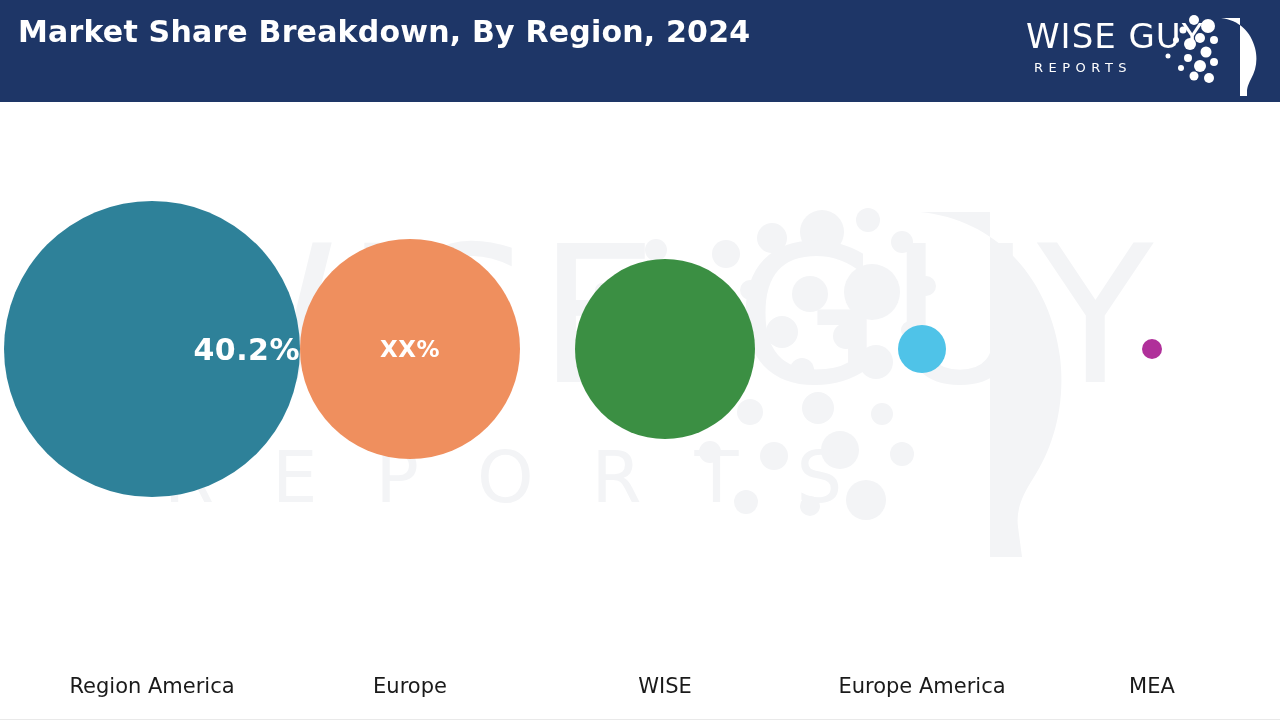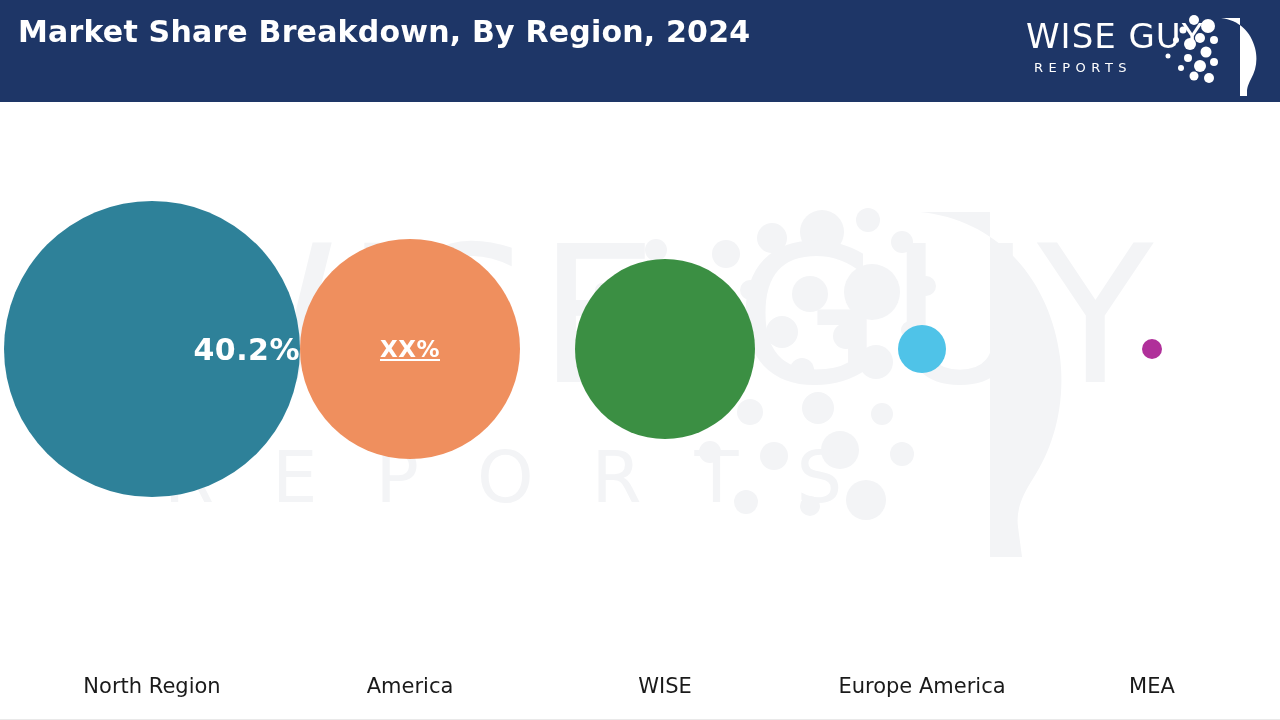--- a/index.html
+++ b/index.html
@@ -56,21 +56,21 @@
     align-items:center;
     justify-content:center;
   }
   .bubble-label {
     color:#ffffff;
     font-weight:bold;
     font-size:30px;
     letter-spacing:0.5px;
     white-space:nowrap;
   }
-  .bubble-label.small { font-size:23px;text-decoration:underline; }
+  .bubble-label.small { font-size:23px; }
 
   .cat-label {
     position:absolute;
     top:572px;
     font-size:21px;
     color:#1a1a1a;
     text-align:center;
     white-space:nowrap;
     transform:translateX(-50%);
   }
@@ -163,20 +163,20 @@
     <div class="bubble" id="b2" style="left: 575px; top: 157px; width: 180px; height: 180px; background: rgb(59, 143, 67);">
       <span class="bubble-label small"></span>
     </div>
     <div class="bubble" id="b3" style="left: 898px; top: 223px; width: 48px; height: 48px; background: rgb(79, 195, 232);">
       <span class="bubble-label small"></span>
     </div>
     <div class="bubble" id="b4" style="left: 1142px; top: 237px; width: 20px; height: 20px; background: rgb(176, 48, 154);">
       <span class="bubble-label small"></span>
     </div>
 
-    <div class="cat-label" id="c0" style="left: 152px;">North Region</div>
-    <div class="cat-label" id="c1" style="left: 410px;">America</div>
+    <div class="cat-label" id="c0" style="left: 152px;">Region America</div>
+    <div class="cat-label" id="c1" style="left: 410px;">Europe</div>
     <div class="cat-label" id="c2" style="left: 665px;">WISE</div>
     <div class="cat-label" id="c3" style="left: 922px;">Europe America</div>
     <div class="cat-label" id="c4" style="left: 1152px;">MEA</div>
 
   </div>
 </div>
 
 </body></html>

